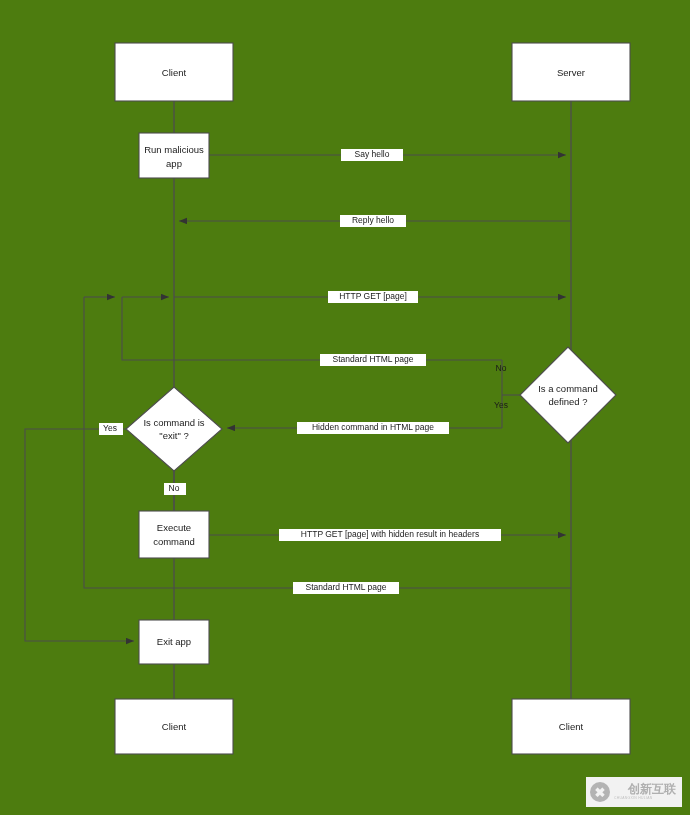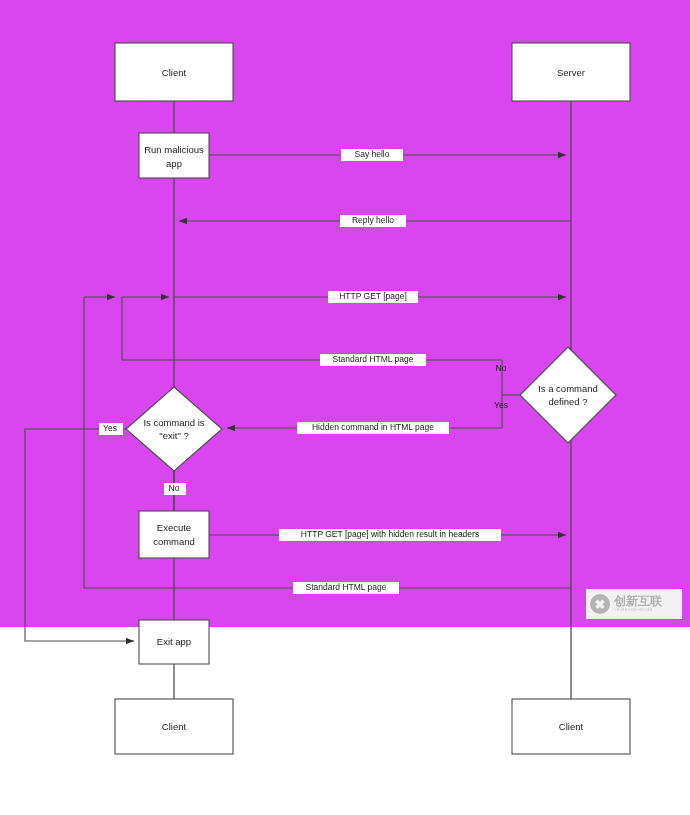--- a/index.html
+++ b/index.html
@@ -9,22 +9,22 @@
   }
   body {
     width: 690px;
     height: 815px;
     overflow: hidden;
     font-family: "Liberation Sans", sans-serif;
   }
   #diagram-root {
     position: relative;
     width: 690px;
-    height: 627px;
-    background: #d946ef;
+    height: 815px;
+    background: #4d7c0f;
   }
   svg.flow {
     position: absolute;
     top: 0;
     left: 0;
     width: 690px;
     height: 815px;
     display: block;
   }
   .node-shape {
@@ -93,20 +93,21 @@
     flex-direction: column;
     justify-content: center;
     line-height: 1;
   }
   .wm-main {
     font-family: "DejaVu Sans", sans-serif;
     font-size: 12px;
     font-weight: bold;
     color: #b0b0b0;
     letter-spacing: 0px;
+    margin-left: 14px;
   }
   .wm-sub {
     font-family: "Liberation Sans", sans-serif;
     font-size: 3.4px;
     color: #c2c2c2;
     letter-spacing: 0.3px;
     margin-top: 2px;
   }
 </style>
 </head>

